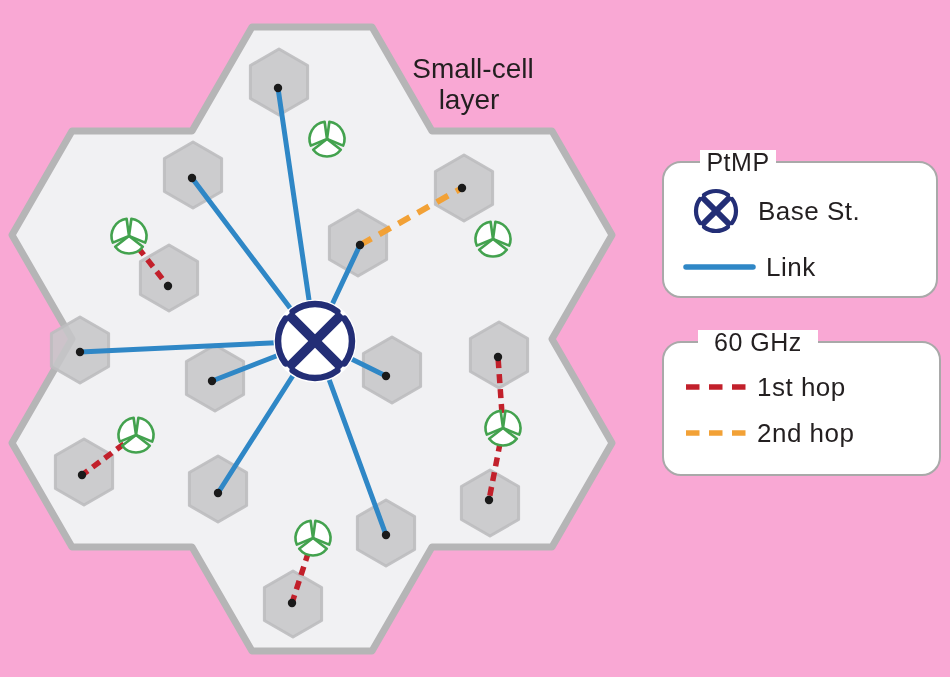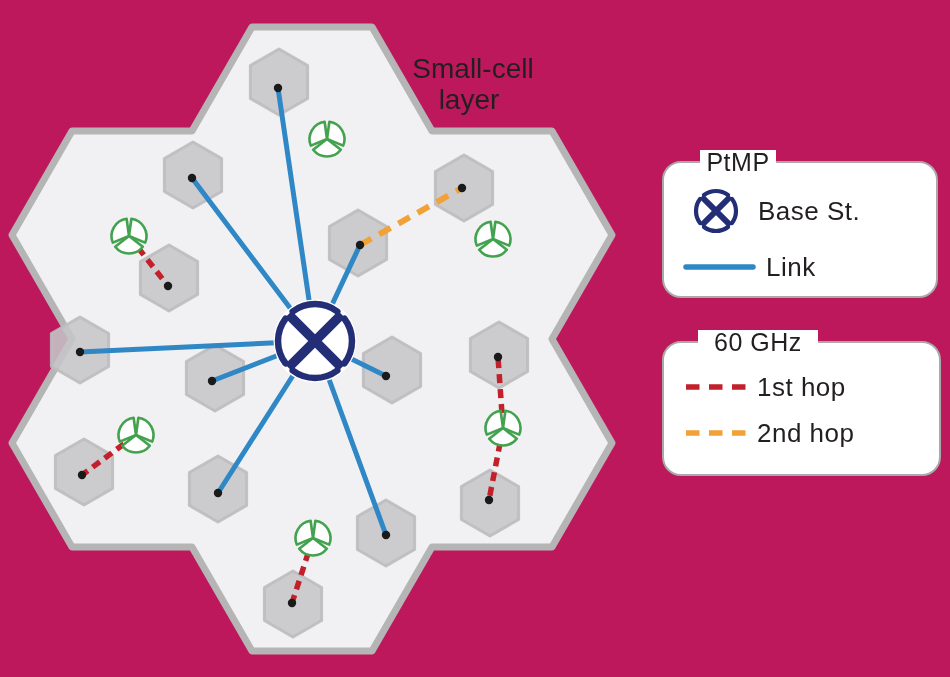--- a/index.html
+++ b/index.html
@@ -1,16 +1,16 @@
 <!DOCTYPE html>
 <html><head>
 <meta charset="utf-8">
 <style>
   html,body{margin:0;padding:0;background:#fff;}
-  .stage{position:relative;width:950px;height:677px;background:#be185d;
+  .stage{position:relative;width:950px;height:677px;background:#f9a8d4;
          font-family:"Liberation Sans",sans-serif;overflow:hidden;}
   svg{display:block;}
   .cell-layer-label{font-size:28px;fill:#231f20;}
   .legend-title{font-size:25px;fill:#231f20;letter-spacing:.5px;}
   .legend-label{font-size:26px;fill:#231f20;letter-spacing:.5px;}
   .legend-box{fill:#ffffff;stroke:#a9a9a9;stroke-width:2;}
   .title-bg{fill:#ffffff;}
   .sample-blue{stroke:#2f87c6;stroke-width:5.5;stroke-linecap:round;}
   .sample-red{stroke:#c2202b;stroke-width:5.5;stroke-dasharray:13.5 9.5;stroke-linecap:butt;}
   .sample-orange{stroke:#f2a136;stroke-width:5.5;stroke-dasharray:13.5 9.5;stroke-linecap:butt;}

